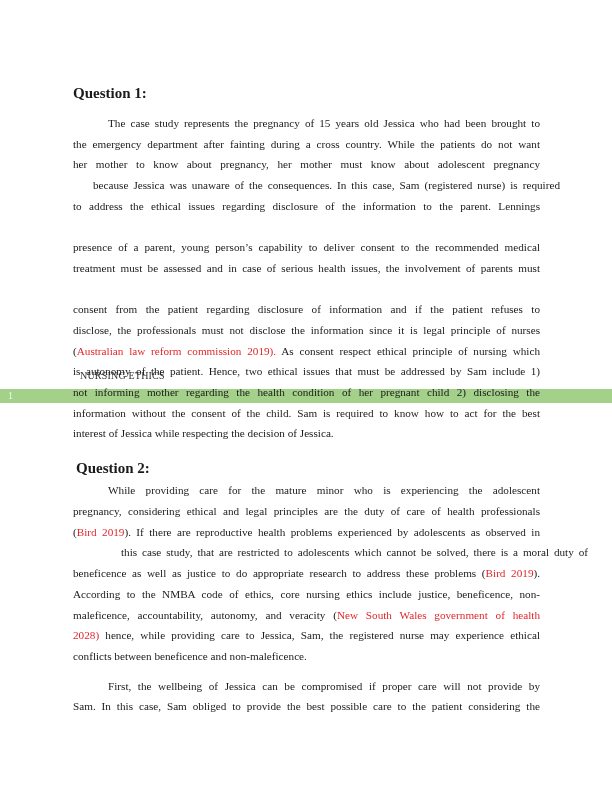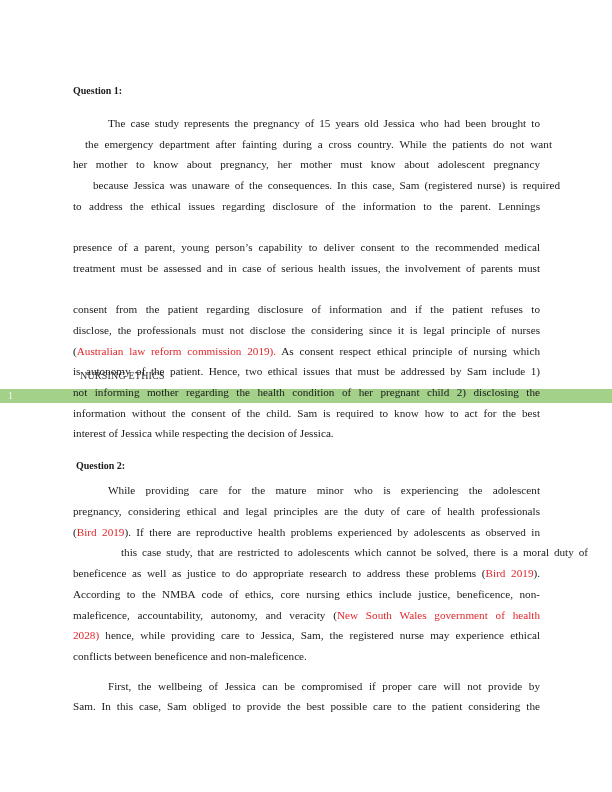--- a/index.html
+++ b/index.html
@@ -1,19 +1,19 @@
 <!DOCTYPE html>
 <html><head>
   <meta charset="utf-8">
   <style>
     html, body { margin: 0; padding: 0; background: #ffffff; }
     body { width: 612px; height: 792px; position: relative; overflow: hidden;
            font-family: "Liberation Serif", "DejaVu Serif", serif; color: #1a1a1a; }
     .page { position: absolute; left: 0; top: 0; width: 612px; height: 792px; }
-    .heading { position: absolute; font-weight: bold; font-size: 10px; }
+    .heading { position: absolute; font-weight: bold; font-size: 15px; }
     .line { position: absolute; left: 73px; width: 467px; font-size: 11.2px; line-height: 14px;
             white-space: nowrap; text-align: justify; text-align-last: justify; }
     .line.last { text-align-last: left; }
     .line.indent { left: 108px; width: 432px; }
     .cite { color: #e0262b; }
     .band { position: absolute; left: 0; top: 389px; width: 612px; height: 14px; background: #a4d18a; }
     .pagenum { position: absolute; left: 8px; top: 389px; font-size: 10px; line-height: 14px; color: #eef7e6; }
     .header-text { position: absolute; left: 80px; top: 369px; font-size: 10px; line-height: 14px; color: #333; letter-spacing: 0.2px; }
   </style>
 </head>
@@ -21,28 +21,28 @@
 
 <div class="page">
 
   <div class="band"></div>
   <div class="pagenum">1</div>
   <div class="header-text">NURSING ETHICS</div>
 
   <div class="heading" style="left:73px; top:85px;">Question 1:</div>
 
   <div class="line indent" style="top:116px;">The case study represents the pregnancy of 15 years old Jessica who had been brought to</div>
-  <div class="line" style="top:137px;margin-left:12px;">the emergency department after fainting during a cross country.  While the patients do not want</div>
+  <div class="line" style="top:137px;">the emergency department after fainting during a cross country.  While the patients do not want</div>
   <div class="line" style="top:157px;">her mother to know about pregnancy, her mother must know about adolescent pregnancy</div>
   <div class="line" style="top:178px;padding-left:20px;">because Jessica was unaware of the consequences. In this case, Sam (registered nurse) is required</div>
   <div class="line" style="top:199px;">to address the ethical issues regarding disclosure of the information to the parent. Lennings</div>
   <div class="line" style="top:240px;">presence of a parent, young person’s capability to deliver consent to the recommended medical</div>
   <div class="line" style="top:261px;">treatment must be assessed and in case of serious health issues, the involvement of parents must</div>
   <div class="line" style="top:302px;">consent from the patient regarding disclosure of information and if the patient refuses to</div>
-  <div class="line" style="top:323px;">disclose, the professionals must not disclose the considering since it is legal principle of nurses</div>
+  <div class="line" style="top:323px;">disclose, the professionals must not disclose the information since it is legal principle of nurses</div>
   <div class="line" style="top:344px;">
     <span>(</span><span class="cite">Australian law reform commission 2019).</span><span> As consent respect ethical principle of nursing which</span>
   </div>
   <div class="line" style="top:364px;">is autonomy of the patient. Hence, two ethical issues that must be addressed by Sam include 1)</div>
   <div class="line" style="top:385px;">not informing mother regarding the health condition of her pregnant child 2) disclosing the</div>
   <div class="line" style="top:406px;">information without the consent of the child. Sam is required to know how to act for the best</div>
   <div class="line last" style="top:426px;">interest of Jessica while respecting the decision of Jessica.</div>
 
   <div class="heading" style="left:76px; top:460px;">Question 2:</div>
 

